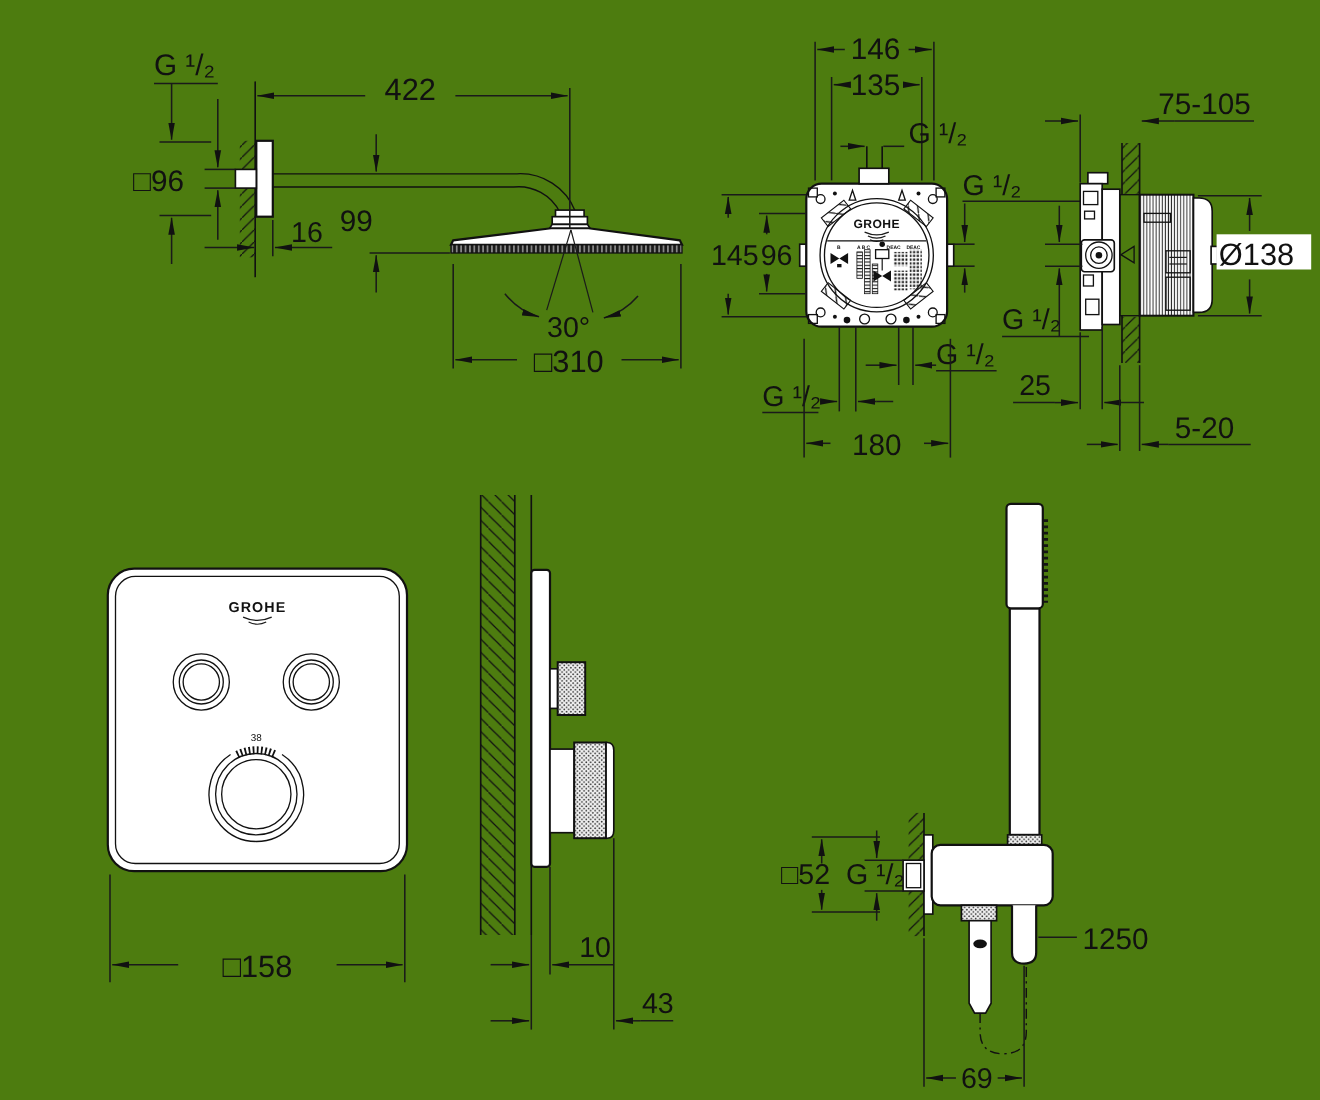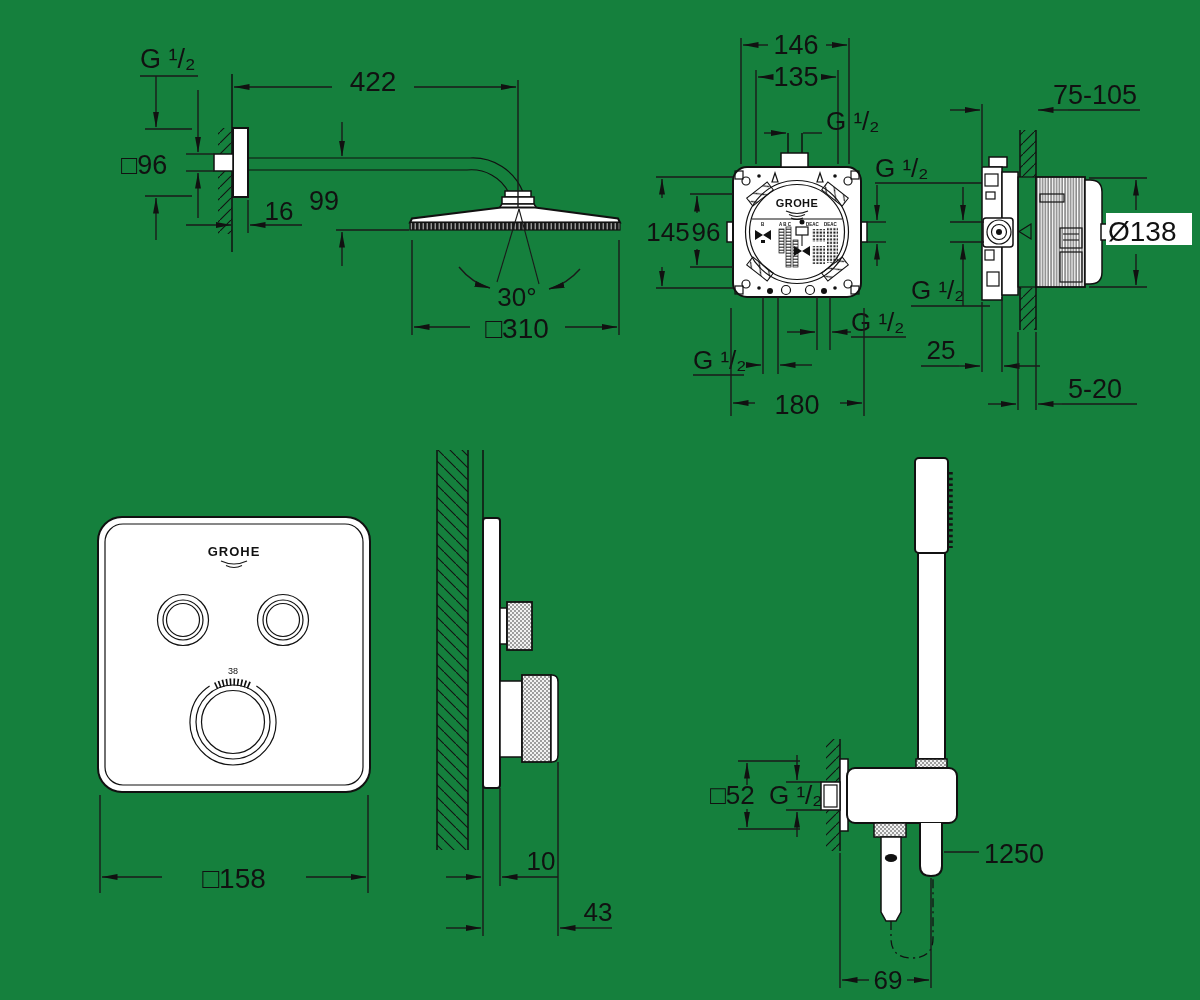--- a/index.html
+++ b/index.html
@@ -1,16 +1,16 @@
 <!DOCTYPE html>
 <html><head>
 <meta charset="utf-8">
 <style>
   html,body{margin:0;padding:0;background:#fff}
-  .stage{width:1200px;height:1000px;position:relative;background:#15803d}
+  .stage{width:1200px;height:1000px;position:relative;background:#4d7c0f}
   svg{display:block}
   text{font-family:"Liberation Sans","DejaVu Sans",sans-serif;fill:#111}
   .d28{font-size:28px}
   .d27{font-size:27px}
   .d26{font-size:26px}
   .logo-sm{font-size:11px;font-weight:bold;letter-spacing:.4px}
   .logo-lg{font-size:13px;font-weight:bold;letter-spacing:1px}
   .t38{font-size:9px}
   .micro{font-size:4.5px;font-weight:bold}
   .obj{stroke:#111;stroke-width:2;fill:#fff}

